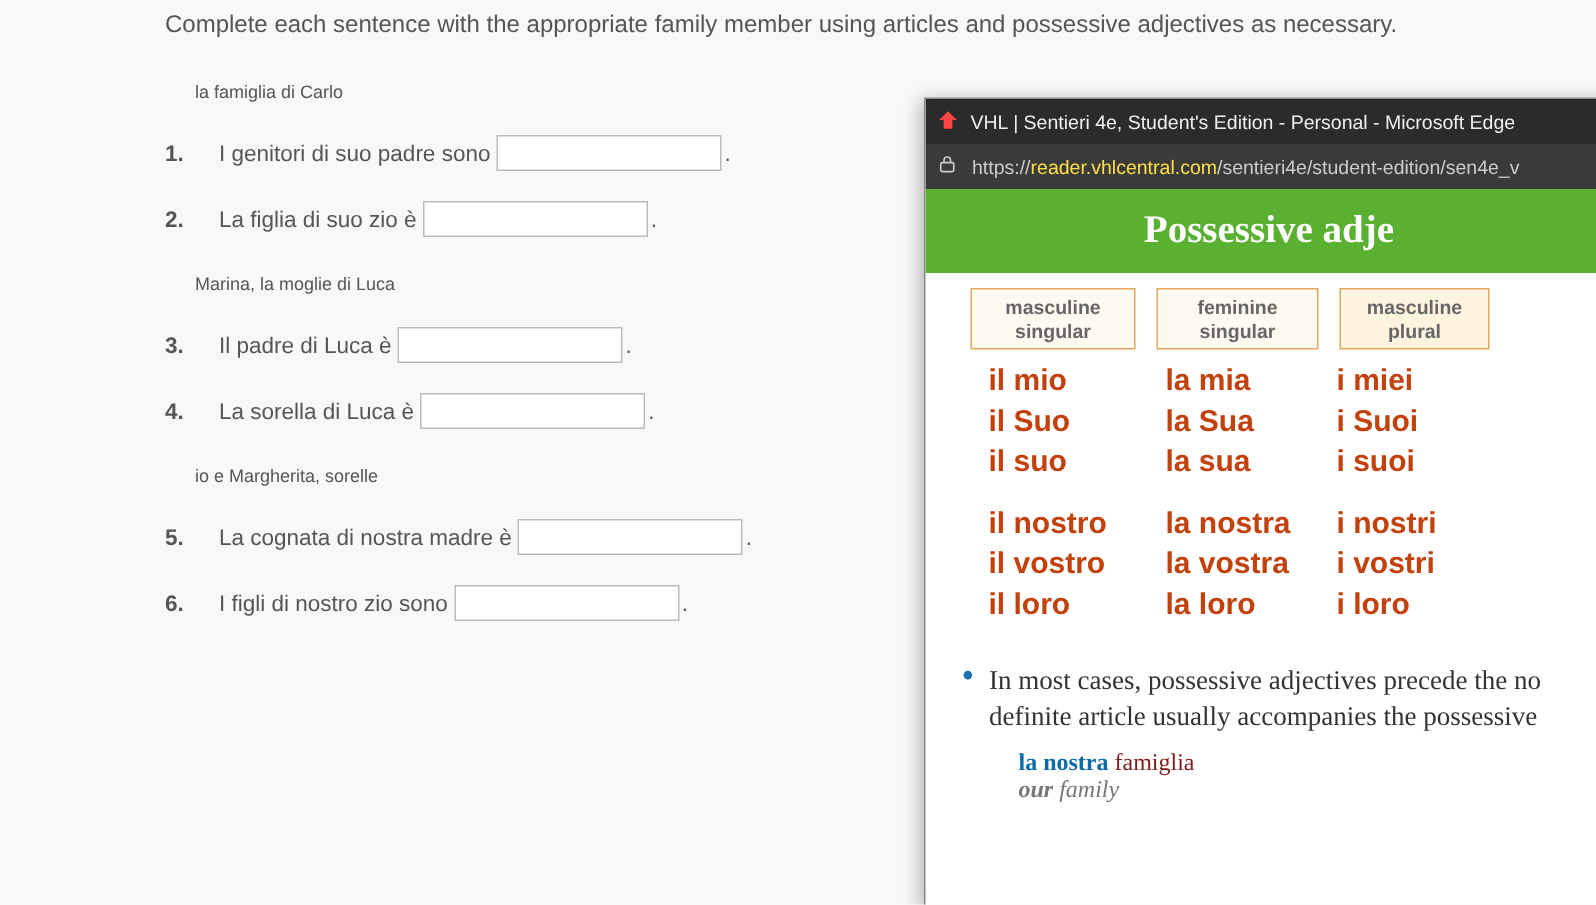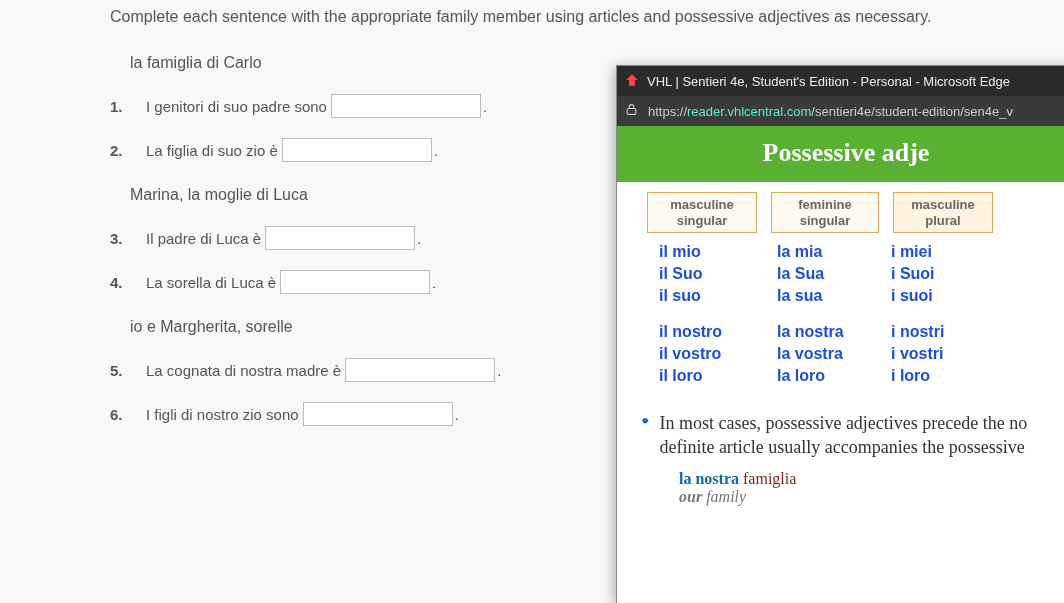--- a/index.html
+++ b/index.html
@@ -15,21 +15,21 @@
     .exercise-area {
       padding: 8px 42px 20px 110px;
     }
     .instruction {
       font-size: 16px;
       color: #555;
       margin-bottom: 28px;
       font-weight: 400;
     }
     .group-title {
-      font-size: 16px;
+      font-size: 12px;
       color: #555;
       margin: 24px 0 22px 20px;
     }
     .question-row {
       display: flex;
       align-items: center;
       margin-bottom: 20px;
       font-size: 15px;
       color: #555;
     }
@@ -88,21 +88,21 @@
       height: 30px;
       display: flex;
       align-items: center;
       padding: 0 8px;
       font-size: 13px;
     }
     .urlbar .lock {
       margin-right: 10px;
       font-size: 13px;
     }
-    .urlbar .domain { color: #5eead4; }
+    .urlbar .domain { color: #fde047; }
     .popup-body {
       padding: 0;
     }
     .green-header {
       background: #5ab031;
       color: #fff;
       font-family: Georgia, "Times New Roman", serif;
       font-size: 26px;
       font-weight: bold;
       text-align: center;
@@ -125,23 +125,23 @@
       text-align: center;
       padding: 4px 6px;
       line-height: 1.2;
       font-family: Arial, sans-serif;
     }
     .col-head.c1 { width: 110px; }
     .col-head.c2 { width: 108px; }
     .col-head.c3 { width: 100px; background:#fff4e0; }
     .data-rows {
       font-family: Arial, sans-serif;
-      font-size: 16px;
+      font-size: 20px;
       font-weight: bold;
-      color: #1d4ed8;
+      color: #c2410c;
     }
     .data-row {
       display: flex;
       gap: 14px;
       margin-bottom: 4px;
     }
     .data-row .cell { }
     .cell.c1 { width: 110px; padding-left: 12px; }
     .cell.c2 { width: 104px; padding-left: 6px; }
     .cell.c3 { width: 100px; padding-left: 2px; }

